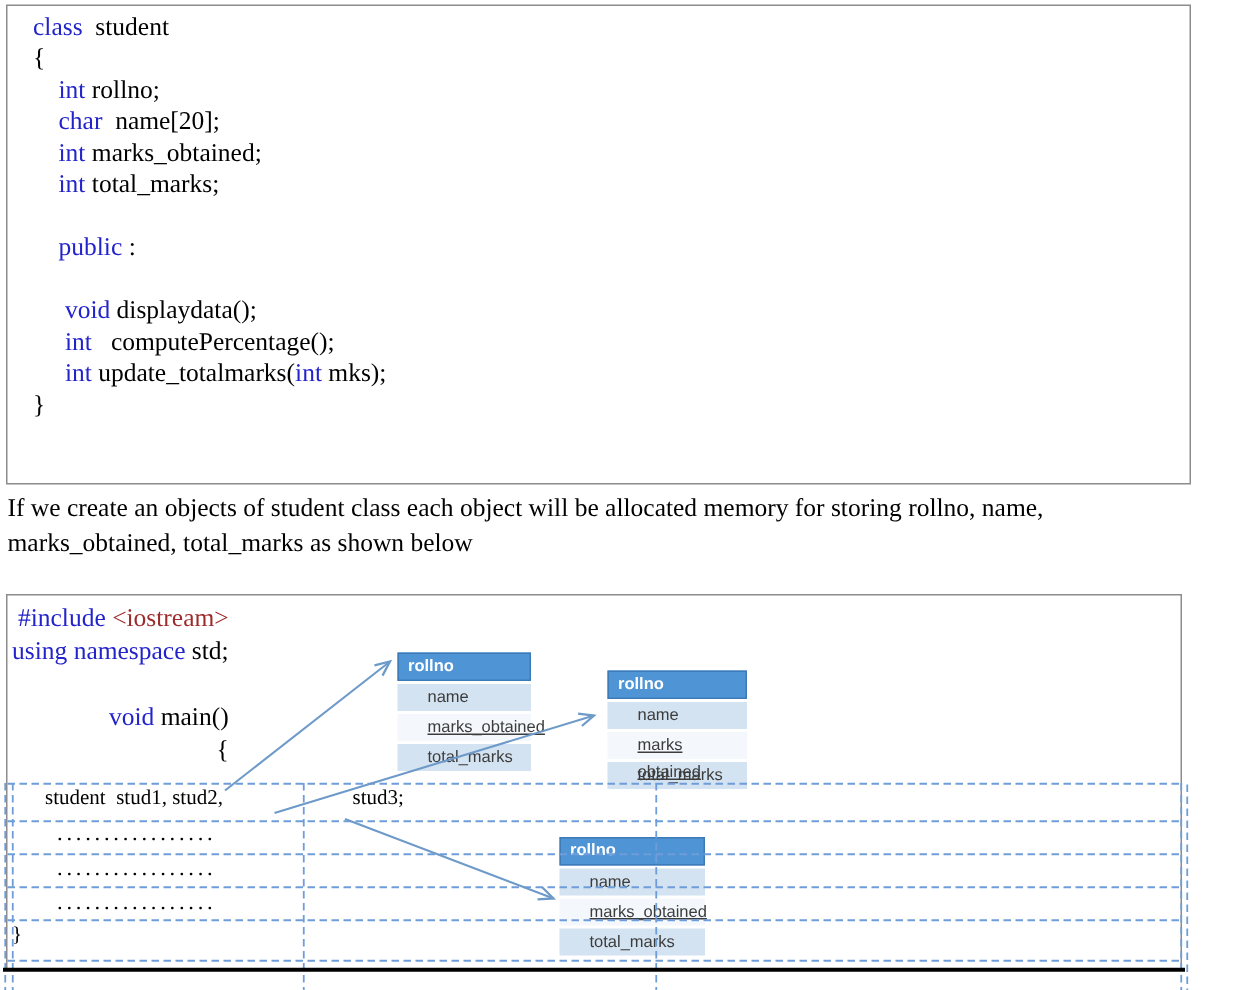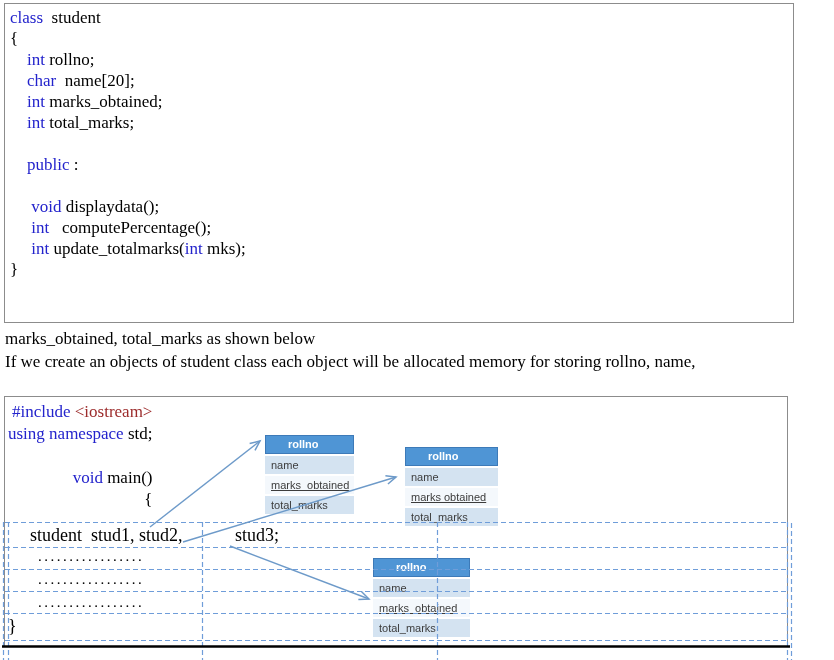--- a/index.html
+++ b/index.html
@@ -14,58 +14,58 @@
   .code-line{white-space:pre;min-height:21px;line-height:21px;}
   #code2 .code-line{min-height:22px;line-height:22px;text-align:right;}
   .c-k{color:var(--keyword);}
   .c-p{color:var(--plain);}
   .c-r{color:var(--include-arg);}
 
   #para{position:absolute;left:5px;top:327px;width:812px;font-size:17px;line-height:23px;color:#000;}
 
   .mem-table{position:absolute;font-family:"Liberation Sans", sans-serif;font-size:11px;z-index:2;}
   .mem-header{background:var(--table-header-bg);border:1px solid var(--table-header-border);
-              color:#ffffff;font-weight:bold;height:17px;line-height:17px;padding-left:22px;}
-  .mem-row{height:18px;line-height:18px;padding-left:6px;margin-top:2px;color:var(--row-text);}
+              color:#ffffff;font-weight:bold;height:17px;line-height:17px;padding-left:6px;}
+  .mem-row{height:18px;line-height:18px;padding-left:20px;margin-top:2px;color:var(--row-text);}
   .mem-row.light{background:var(--row-light);}
   .mem-row.pale{background:var(--row-pale);text-decoration:underline;}
 
-  .decl{position:absolute;font-size:18px;color:#000;z-index:3;white-space:pre;}
+  .decl{position:absolute;font-size:14px;color:#000;z-index:3;white-space:pre;}
   .dots{position:absolute;font-size:15px;letter-spacing:2.5px;color:#000;z-index:3;}
 
   #overlay{position:absolute;left:0;top:0;z-index:4;pointer-events:none;}
   .dash{stroke:var(--dash);stroke-width:1.2;stroke-dasharray:5,3;fill:none;}
   .arrow{stroke:var(--arrow);stroke-width:1.4;fill:none;}
   .blackline{stroke:var(--black-line);stroke-width:2.6;}
 </style>
 </head>
 <body>
 
 <div id="page">
 
   <div id="box1" class="codebox"></div>
-  <div id="code1" class="code" style="left:10px;top:7px;">
+  <div id="code1" class="code" style="left:22px;top:7px;">
       <div class="code-line"><span class="c-k">class</span><span class="c-p">  student</span></div>
       <div class="code-line"><span class="c-p">{</span></div>
       <div class="code-line"><span class="c-p">    </span><span class="c-k">int</span><span class="c-p"> rollno;</span></div>
       <div class="code-line"><span class="c-p">    </span><span class="c-k">char</span><span class="c-p">  name[20];</span></div>
       <div class="code-line"><span class="c-p">    </span><span class="c-k">int</span><span class="c-p"> marks_obtained;</span></div>
       <div class="code-line"><span class="c-p">    </span><span class="c-k">int</span><span class="c-p"> total_marks;</span></div>
       <div class="code-line"><span class="c-p"></span></div>
       <div class="code-line"><span class="c-p">    </span><span class="c-k">public</span><span class="c-p"> :</span></div>
       <div class="code-line"><span class="c-p"></span></div>
       <div class="code-line"><span class="c-p">     </span><span class="c-k">void</span><span class="c-p"> displaydata();</span></div>
       <div class="code-line"><span class="c-p">     </span><span class="c-k">int</span><span class="c-p">   computePercentage();</span></div>
       <div class="code-line"><span class="c-p">     </span><span class="c-k">int</span><span class="c-p"> update_totalmarks(</span><span class="c-k">int</span><span class="c-p"> mks);</span></div>
       <div class="code-line"><span class="c-p">}</span></div>
     </div>
 
   <div id="para">
+    <div>If we create an objects of student class each object will be allocated memory for storing rollno, name,</div>
     <div>marks_obtained, total_marks as shown below</div>
-    <div>If we create an objects of student class each object will be allocated memory for storing rollno, name,</div>
   </div>
 
   <div id="box2" class="codebox"></div>
   <div id="code2" class="code" style="left:8px;top:401px;">
       <div class="code-line"><span class="c-k">#include</span><span class="c-p"> </span><span class="c-r">&lt;iostream&gt;</span></div>
       <div class="code-line"><span class="c-k">using namespace</span><span class="c-p"> std;</span></div>
       <div class="code-line"><span class="c-p"></span></div>
       <div class="code-line"><span class="c-k">void</span><span class="c-p"> main()</span></div>
       <div class="code-line"><span class="c-p">{</span></div>
     </div>

